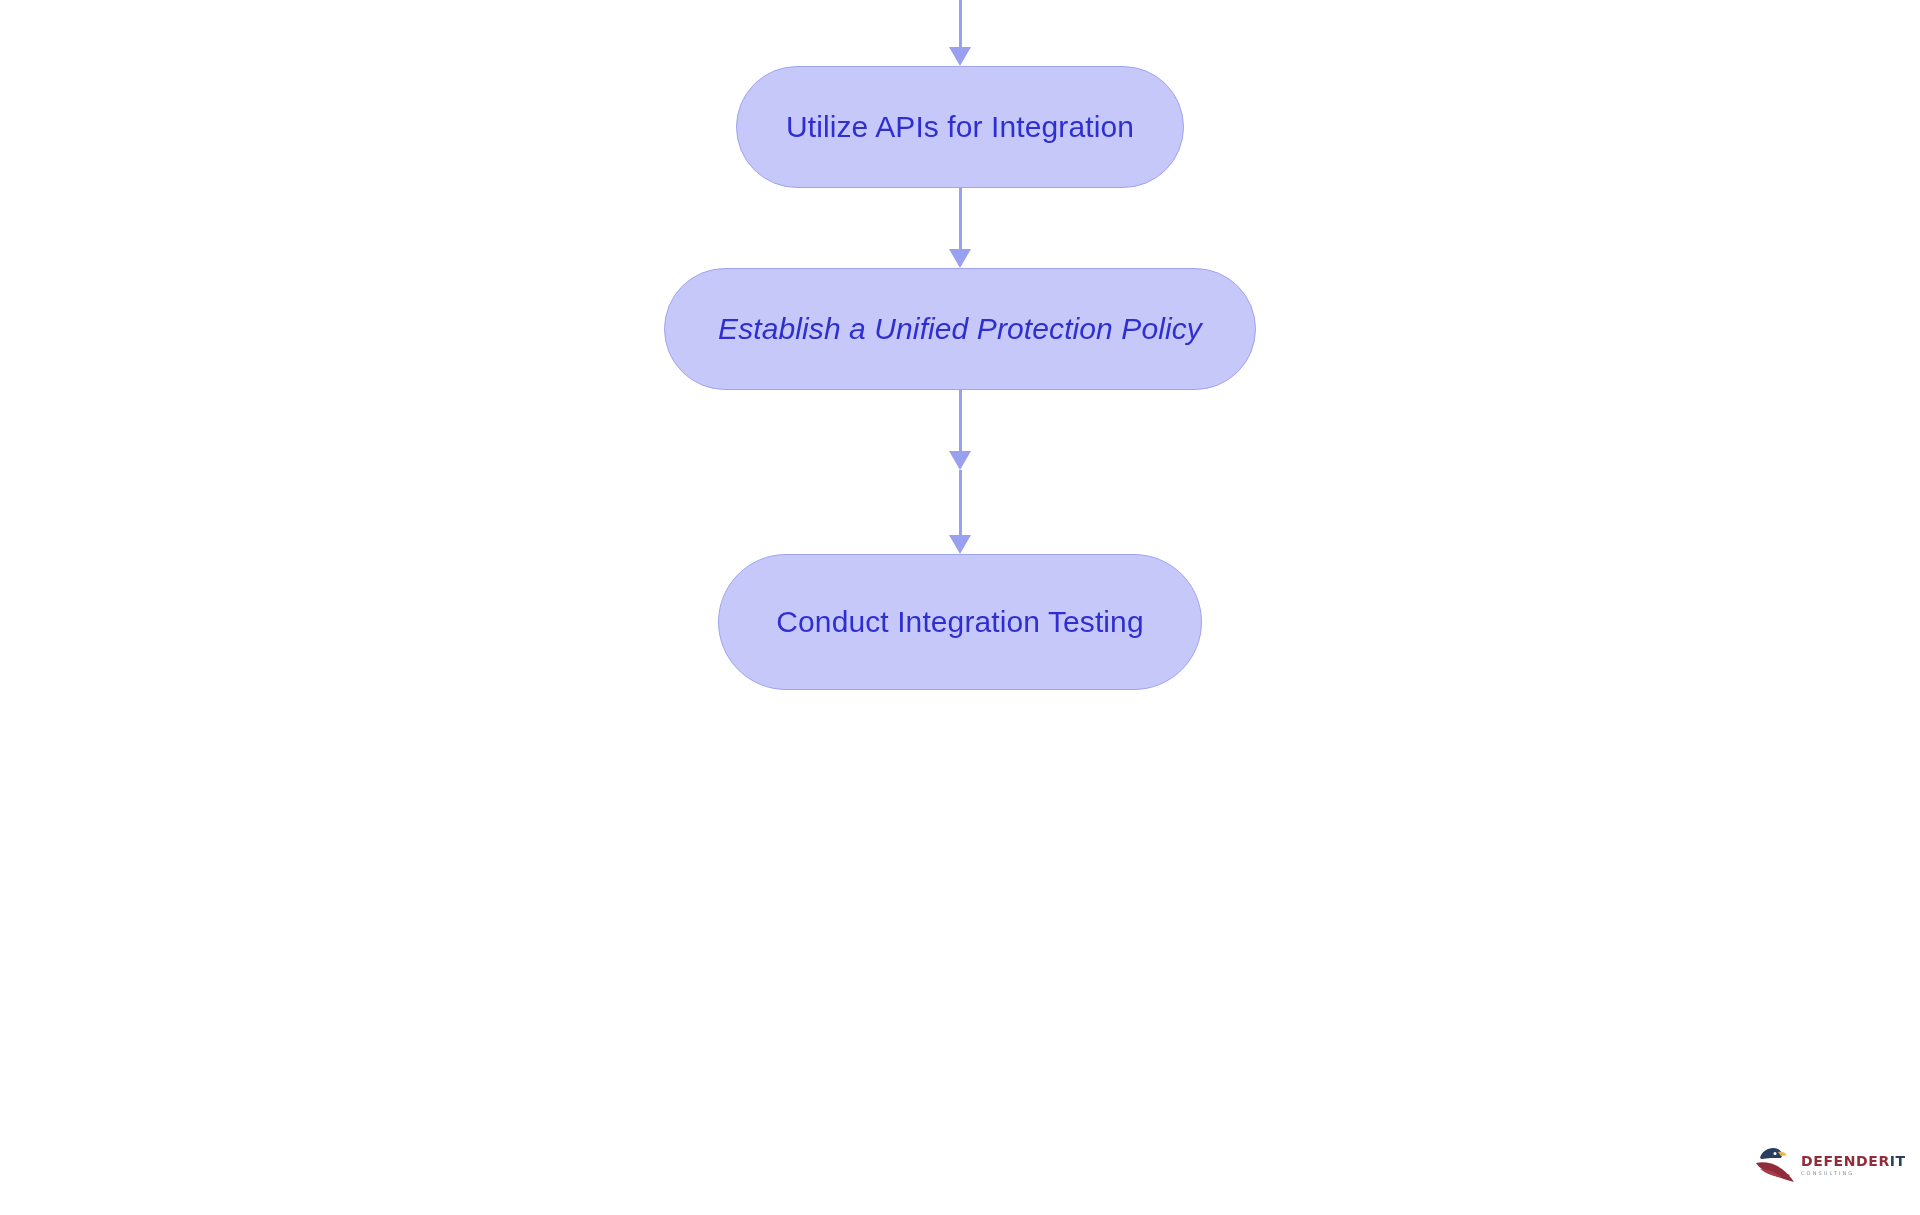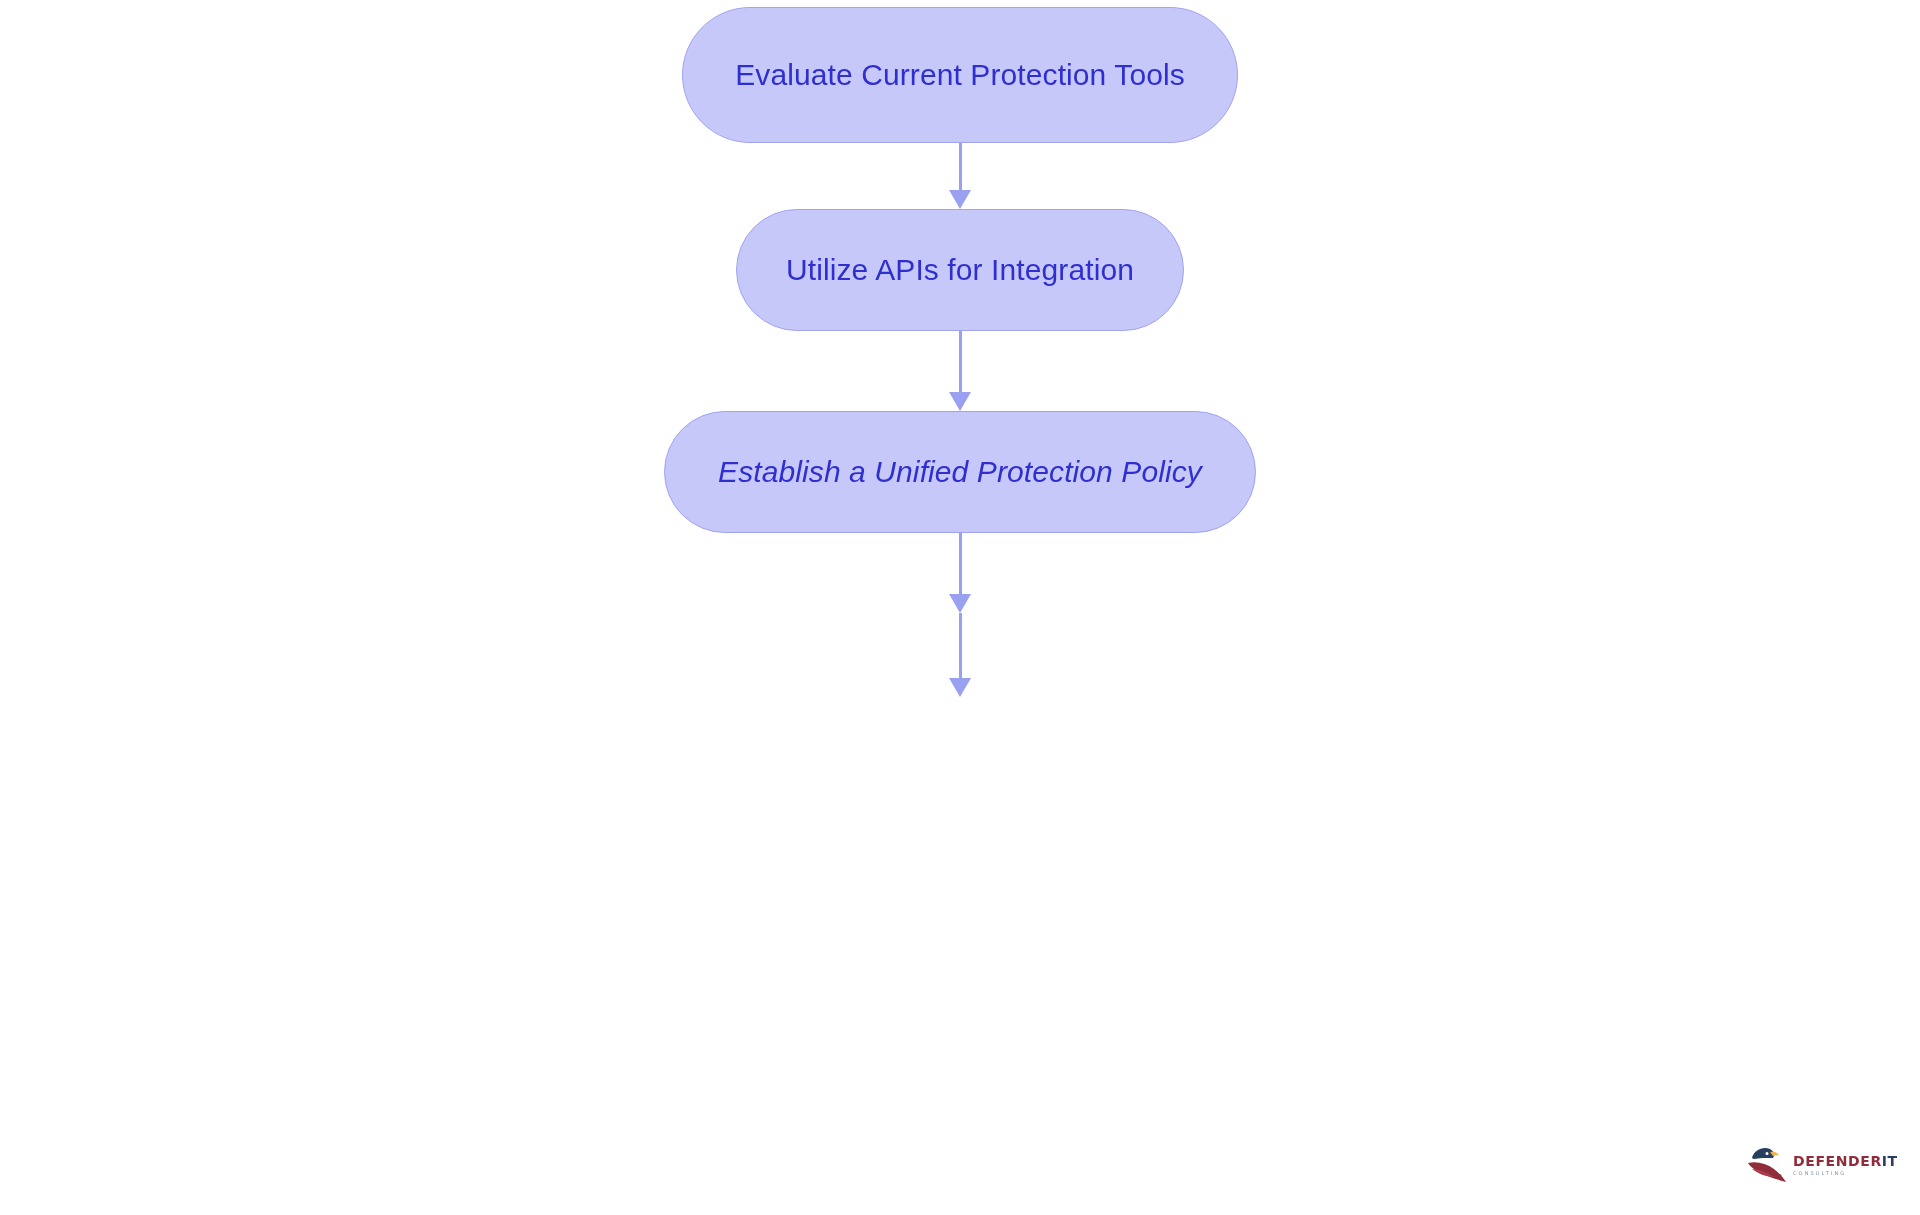--- a/index.html
+++ b/index.html
@@ -85,21 +85,21 @@
     height: 0;
     border-left: 11px solid transparent;
     border-right: 11px solid transparent;
     border-top: 19px solid #9aa0f0;
     flex: 0 0 auto;
   }
 
   
   #watermark {
     position: absolute;
-    right: 42px;
+    right: 34px;
     bottom: 25px;
     width: 132px;
     height: 50px;
     display: flex;
     align-items: center;
     opacity: 0.95;
   }
   #watermark .wm-mark {
     flex: 0 0 auto;
     width: 46px;
@@ -133,23 +133,20 @@
     font-family: "DejaVu Sans", sans-serif;
   }
 </style>
 </head>
 <body>
 
 <div id="flowchart-canvas">
 
   <div class="flow-column">
 
-    <div class="flow-node node-1">
-      <span class="flow-node-label">Evaluate Current Protection Tools</span>
-    </div>
 
     <div class="flow-connector connector-1">
       <div class="connector-line"></div>
       <div class="connector-arrowhead"></div>
     </div>
 
     <div class="flow-node node-2">
       <span class="flow-node-label">Utilize APIs for Integration</span>
     </div>
 
@@ -166,20 +163,23 @@
       <div class="connector-line"></div>
       <div class="connector-arrowhead"></div>
     </div>
 
 
     <div class="flow-connector connector-4">
       <div class="connector-line"></div>
       <div class="connector-arrowhead"></div>
     </div>
 
+    <div class="flow-node node-5">
+      <span class="flow-node-label">Conduct Integration Testing</span>
+    </div>
 
   </div>
 
   <div id="watermark">
     <div class="wm-mark">
       <svg width="46" height="44" viewBox="0 0 46 44" xmlns="http://www.w3.org/2000/svg">
         <path d="M6 15 C8 7, 17 3, 24 6 C28 8, 29 12, 27 15 L17 15 C11 15, 8 17, 6 15 Z" fill="#1d3557"></path>
         <path d="M24 9 C27 8, 31 9, 33 12 L27 13 Z" fill="#e8b04b"></path>
         <circle cx="21" cy="10.5" r="1.5" fill="#ffffff"></circle>
         <path d="M2 20 C10 18, 20 20, 28 26 C33 30, 37 34, 40 39 C33 37, 26 35, 19 32 C11 28, 5 25, 2 20 Z" fill="#8c2230"></path>

